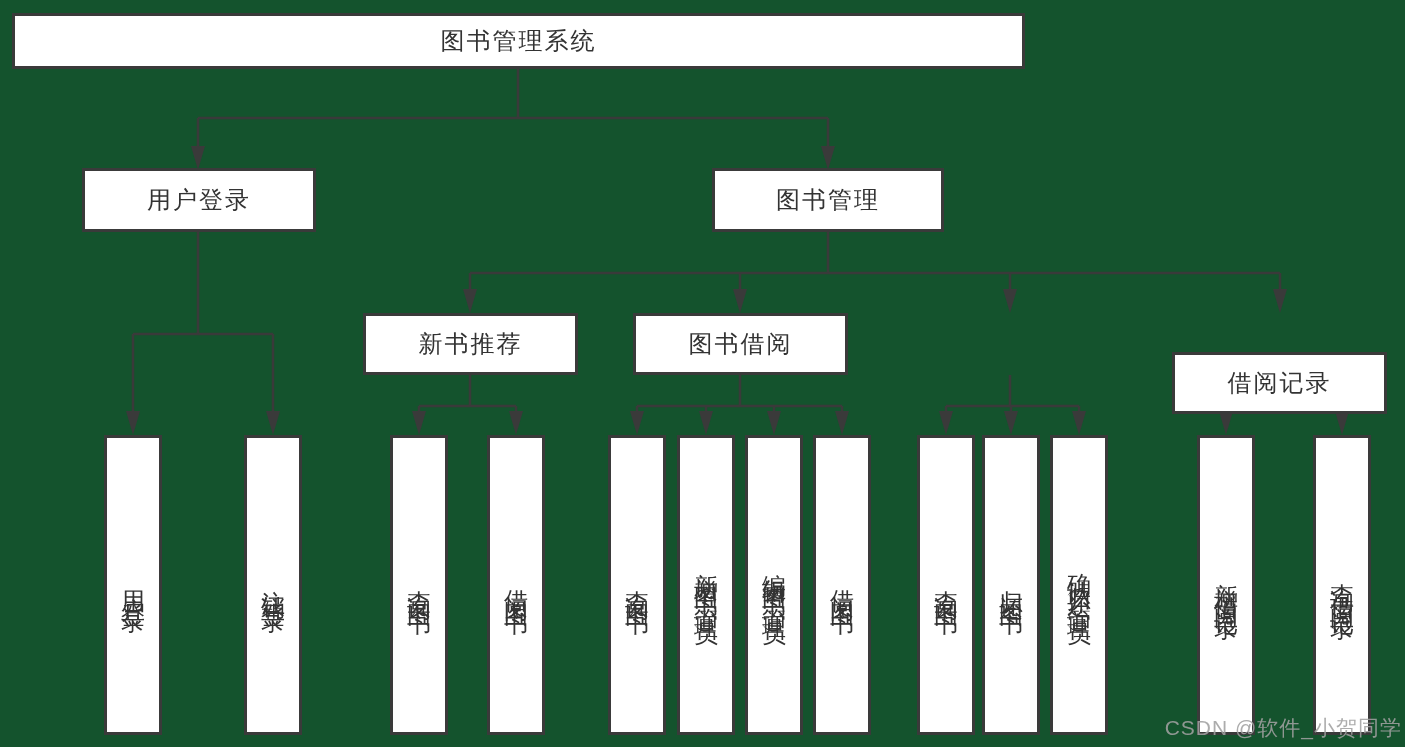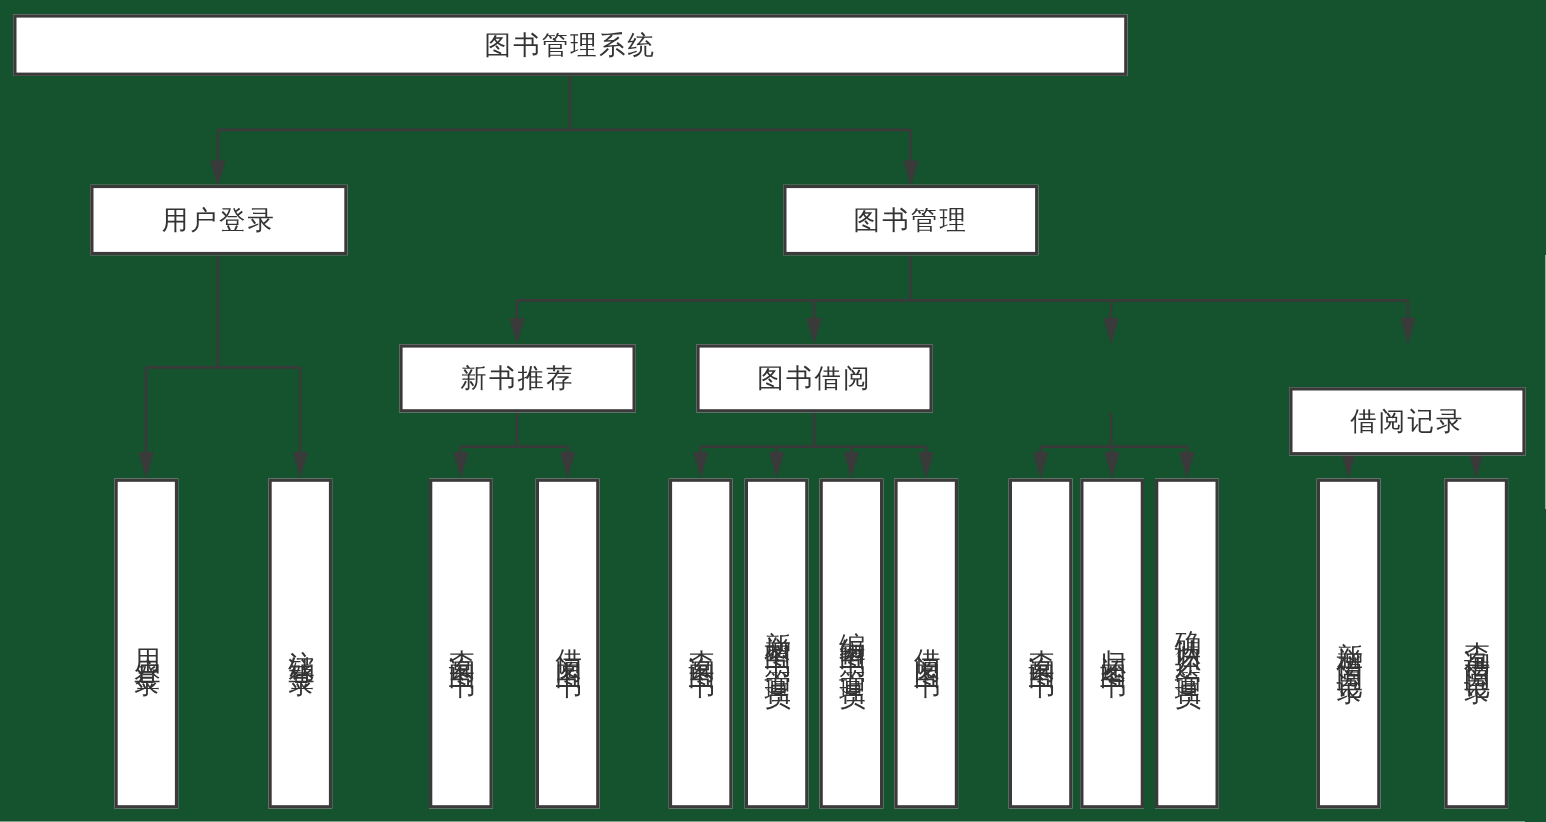--- a/index.html
+++ b/index.html
@@ -158,14 +158,15 @@
     <span class="vtext">确认归还（管理员）</span>
   </div>
 
   <div class="vbox" style="left:1197px;">
     <span class="vtext">新增借阅记录</span>
   </div>
   <div class="vbox" style="left:1313px;">
     <span class="vtext">查询借阅记录</span>
   </div>
 
+  <div class="watermark">CSDN @软件_小贺同学</div>
 
 </div>
 
 </body></html>

